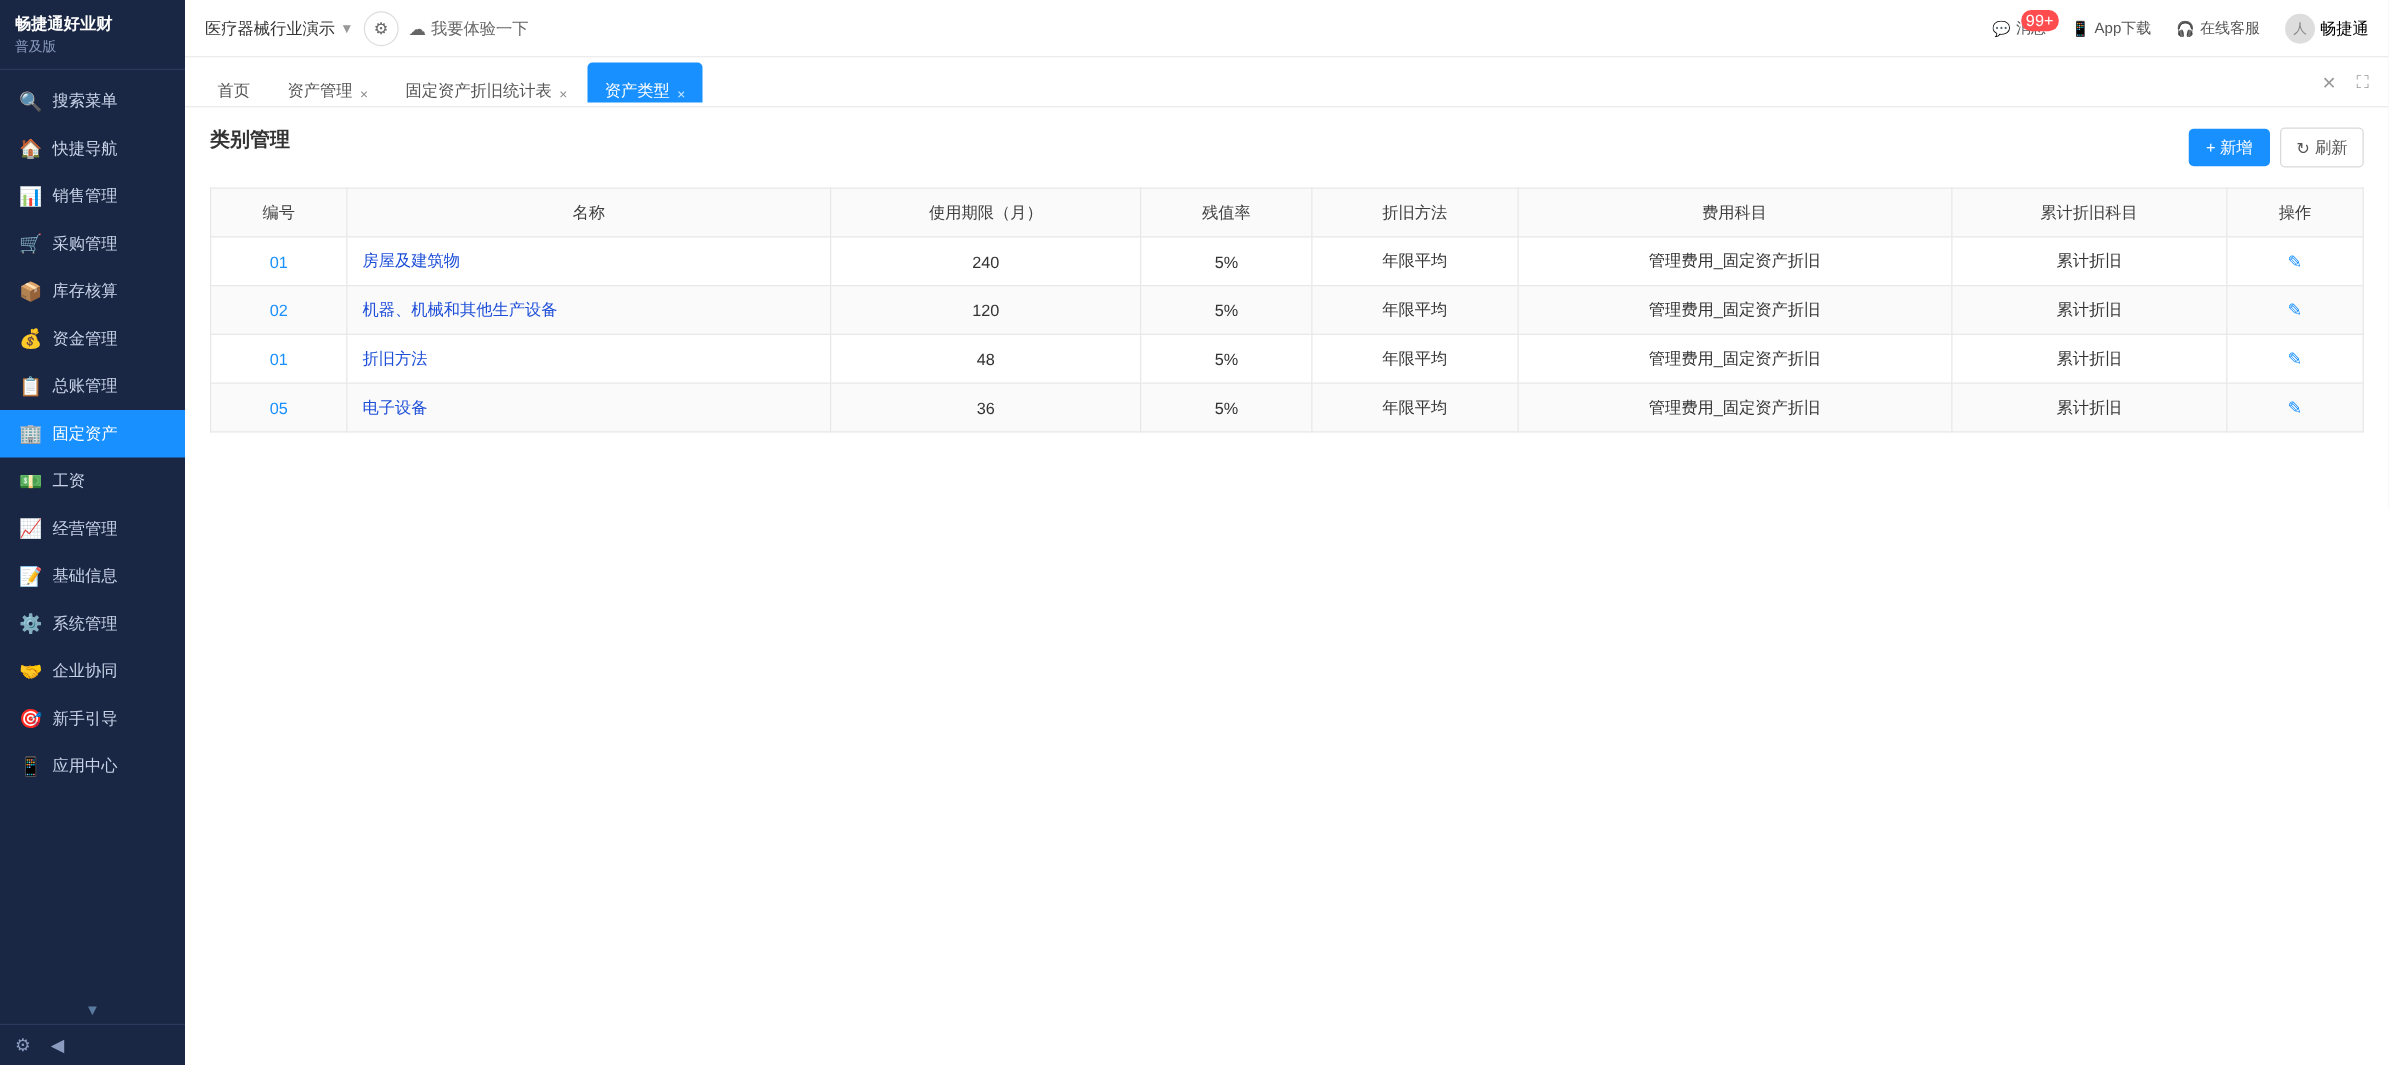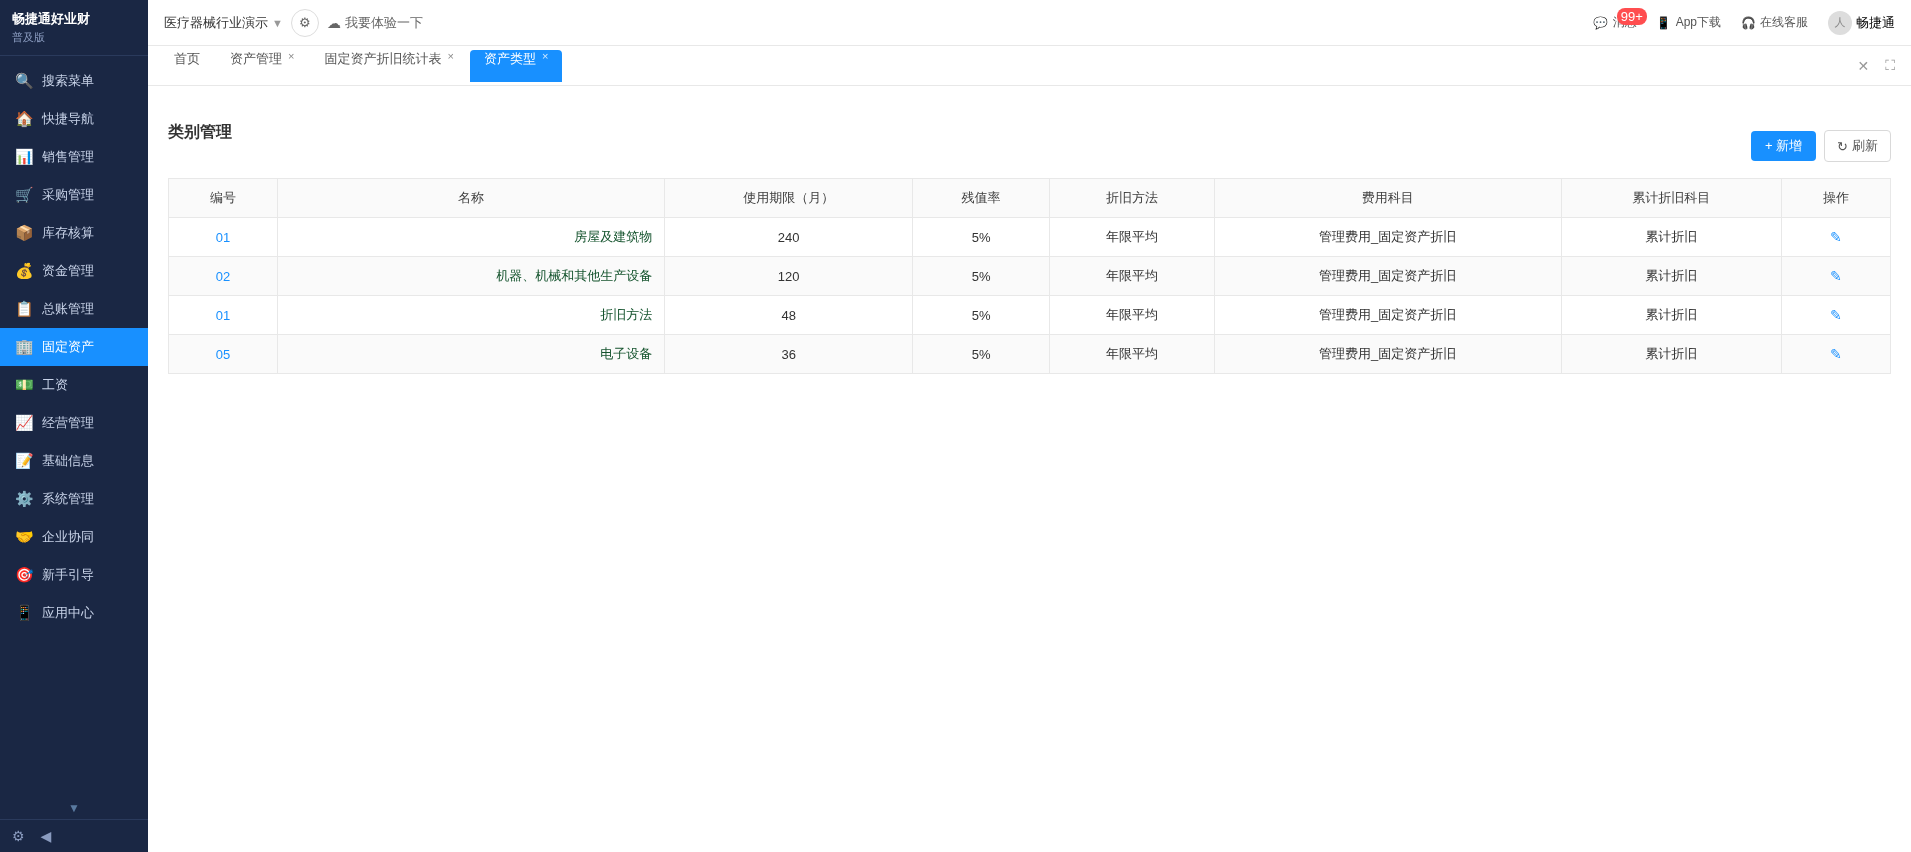--- a/index.html
+++ b/index.html
@@ -190,21 +190,21 @@
       gap: 2px;
       justify-content: space-between;
     }
     .tabbar-tabs {
       display: flex;
       align-items: center;
       gap: 2px;
     }
     .tab {
       display: flex;
-      align-items: flex-start;
+      align-items: flex-end;
       padding: 0 14px;
       height: 32px;
       border-radius: 4px 4px 0 0;
       cursor: pointer;
       font-size: 13px;
       color: #555;
       white-space: nowrap;
       gap: 6px;
     }
     .tab.active {
@@ -233,35 +233,34 @@
     
     .page-content {
       flex: 1;
       overflow-y: auto;
       background: #fff;
       padding: 16px 20px;
     }
 
     .page-header {
       display: flex;
-      align-items: center;
+      align-items: flex-start;
       justify-content: space-between;
       margin-bottom: 16px;
       gap: 16px;
     }
     .page-title {
       font-size: 16px;
       font-weight: bold;
       color: #333;
     }
     .page-actions {
       display: flex;
       align-items: center;
       gap: 8px;
-      margin-top: 28px;
     }
     .btn-new {
       background: #1890ff;
       color: #fff;
       border: none;
       border-radius: 4px;
       padding: 6px 14px;
       font-size: 13px;
       cursor: pointer;
       display: flex;
@@ -298,22 +297,22 @@
     }
     .data-table td {
       padding: 10px 12px;
       text-align: center;
       border: 1px solid #e8e8e8;
       color: #333;
       font-size: 13px;
     }
     .data-table tr:nth-child(even) td { background: #fafafa; }
     .data-table td.name-cell {
-      text-align: right;
-      color: #14532d;
+      text-align: left;
+      color: #1d4ed8;
       cursor: pointer;
     }
     .data-table td.id-cell {
       color: #1890ff;
       cursor: pointer;
     }
     .edit-icon {
       color: #1890ff;
       cursor: pointer;
       font-size: 14px;

